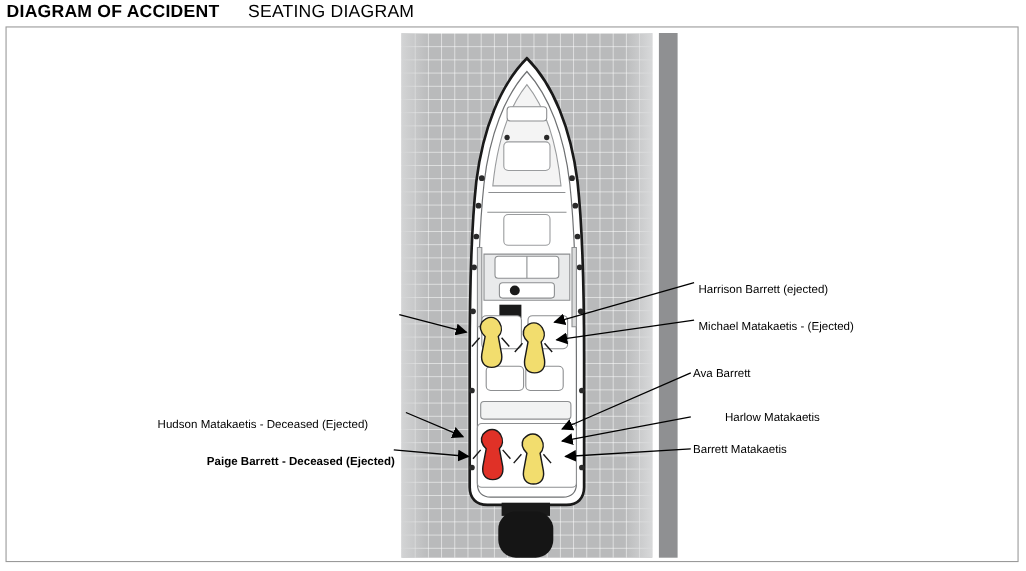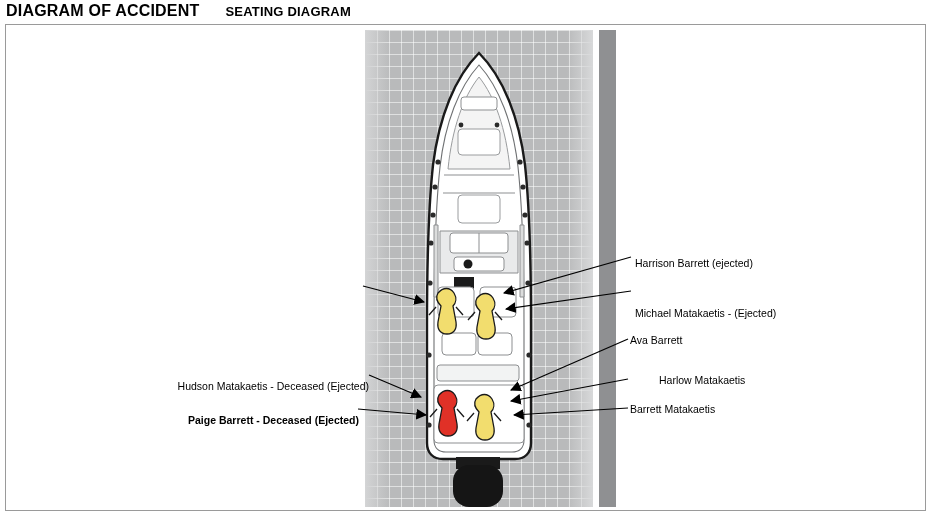--- a/index.html
+++ b/index.html
@@ -30,22 +30,22 @@
     align-items: center;
   }
   .header-title {
     font-size: 16px;
     font-weight: bold;
     color: #000000;
     letter-spacing: 0.2px;
     margin-left: 6px;
   }
   .header-sub {
-    font-size: 13px;
-    font-weight: bold;
+    font-size: 16px;
+    font-weight: normal;
     color: #000000;
     margin-left: 26px;
     letter-spacing: 0.2px;
   }
   
   .frame {
     position: absolute;
     left: 5px;
     top: 24px;
     width: 921px;
@@ -254,27 +254,27 @@
       </g>
       <g>
         <path d="M622 354 L505 376" stroke="#000000" stroke-width="1.2" fill="none" marker-end="url(#arrowL)"></path>
       </g>
       <g>
         <path d="M622 383 L508 390" stroke="#000000" stroke-width="1.2" fill="none" marker-end="url(#arrowL)"></path>
       </g>
     </svg>
 
 
-    <div class="label right-align" style="left:103px; top:355px; width:260px;">Hudson Matakaetis - Deceased (Ejected)</div>
+    <div class="label right-align" style="left:103px; top:355px; width:260px;text-align:center;">Hudson Matakaetis - Deceased (Ejected)</div>
 
     <div class="label right-align" style="left:128px; top:389px; width:225px;font-weight:bold;">Paige Barrett - Deceased (Ejected)</div>
 
     <div class="label" style="left:629px; top:232px;">Harrison Barrett (ejected)</div>
 
-    <div class="label" style="left:629px; top:266px;margin-top:16px;">Michael Matakaetis - (Ejected)</div>
+    <div class="label" style="left:629px; top:266px;">Michael Matakaetis - (Ejected)</div>
 
     <div class="label" style="left:624px; top:309px;">Ava Barrett</div>
 
     <div class="label" style="left:624px; top:349px;margin-left:29px;">Harlow Matakaetis</div>
 
     <div class="label" style="left:624px; top:378px;">Barrett Matakaetis</div>
 
   </div>
 </div>
 

